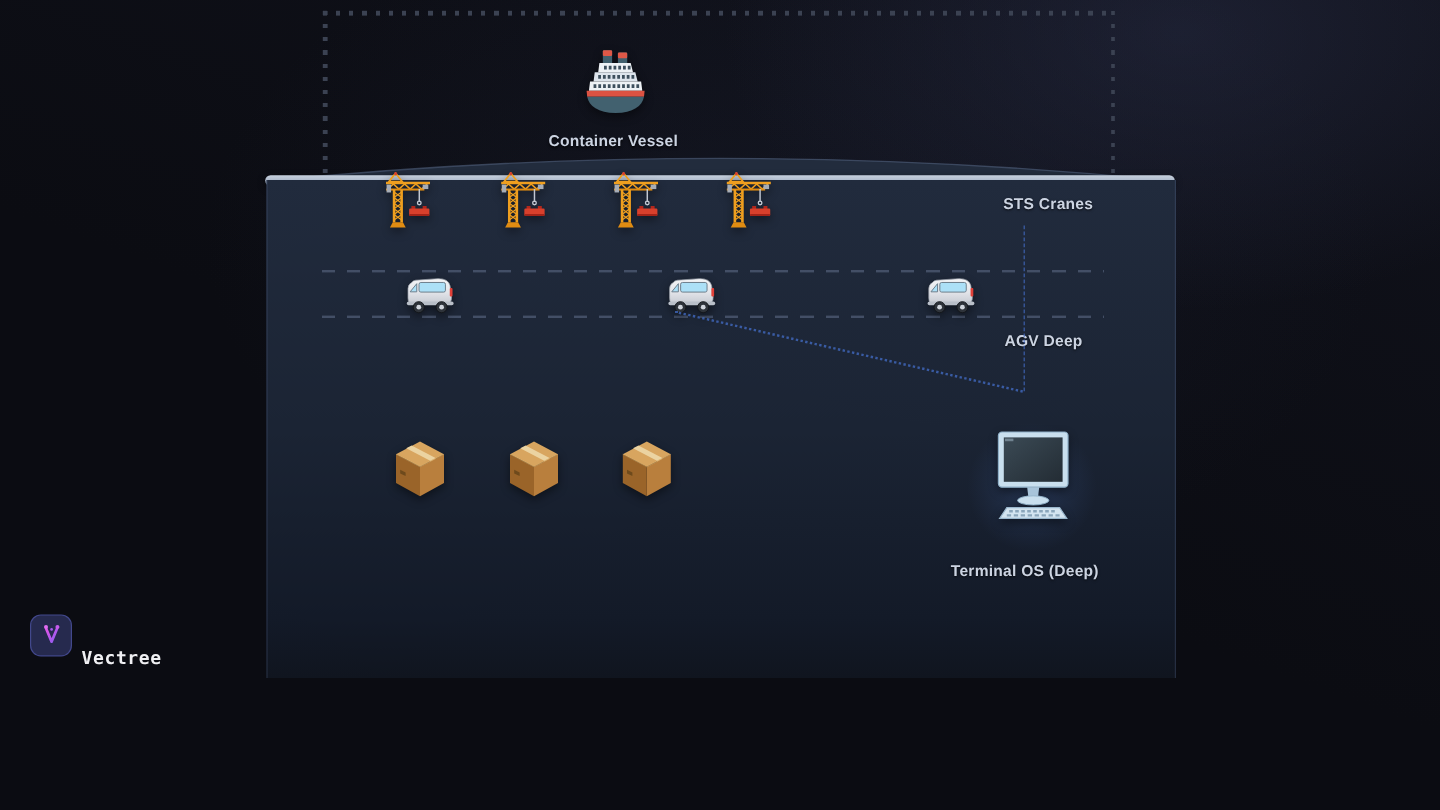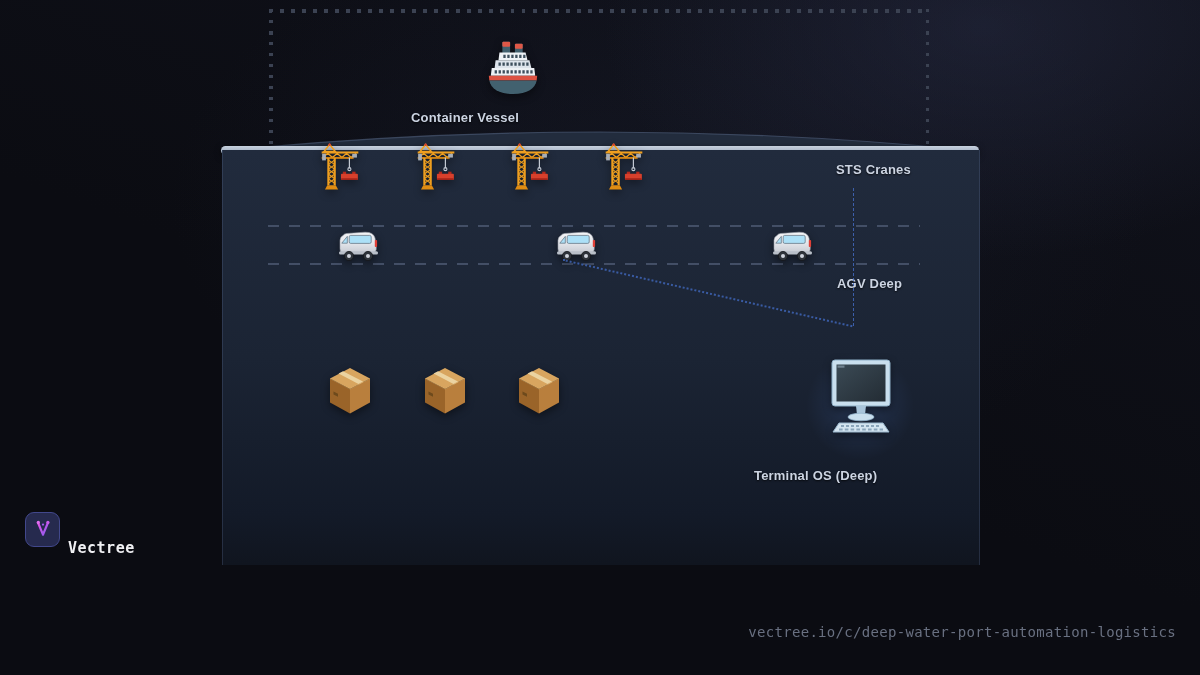--- a/index.html
+++ b/index.html
@@ -20,21 +20,21 @@
   .water-outline .er{right:0;top:0;width:3.5px;height:100%;background:repeating-linear-gradient(180deg,#3b4252 0 3.5px,transparent 3.5px 11px);}
   .apron{position:absolute;left:222px;top:127px;width:756px;height:25px;}
   .quay-bar{position:absolute;left:221px;top:146px;width:758px;height:9px;border-radius:5px;
     background:linear-gradient(180deg,#c7d1de,#93a2b8);box-shadow:0 2px 6px rgba(0,0,0,.5);}
   .panel{position:absolute;left:222px;top:150px;width:756px;height:415px;
     background:linear-gradient(180deg,#212b3d 0%,#1b2434 50%,#131a28 88%,#10151f 100%);
     border-left:1px solid rgba(92,112,150,.28);border-right:1px solid rgba(92,112,150,.28);}
   .icon{position:absolute;filter:drop-shadow(0 3px 4px rgba(0,0,0,.45));}
   .lbl{position:absolute;color:#ccd4e2;font-size:13px;font-weight:bold;letter-spacing:.2px;
     text-shadow:0 1px 2px rgba(0,0,0,.75);white-space:nowrap;}
-  .lbl.center{}
+  .lbl.center{text-align:center;}
   .lane{position:absolute;left:268px;width:652px;height:2px;opacity:.9;
     background:repeating-linear-gradient(90deg,#47536b 0 11px,transparent 11px 21px);}
   .vline{position:absolute;left:853px;top:188px;height:138px;width:0;
     border-left:1.5px dashed #4672d2;opacity:.75;}
   .diag{position:absolute;left:563px;top:259px;width:297px;height:0;
     border-top:2px dotted #4672d2;opacity:.7;transform:rotate(12.9deg);transform-origin:0 0;}
   .glow{position:absolute;left:804px;top:350px;width:112px;height:112px;border-radius:50%;
     background:radial-gradient(circle,rgba(74,112,186,.26),rgba(74,112,186,0) 68%);}
   .brand-logo{position:absolute;left:25px;top:512px;width:33px;height:33px;border-radius:9px;
     background:#262a4e;border:1px solid #42488c;display:flex;align-items:center;justify-content:center;}
@@ -208,15 +208,14 @@
       <use href="#sym-computer"></use>
     </svg>
   <div class="lbl center" style="left:754px;top:468px;width:200px;">Terminal OS (Deep)</div>
 
   <div class="brand-logo">
     <svg style="width:30px;height:30px;">
         <use href="#sym-vlogo"></use>
       </svg>
   </div>
   <div class="brand-name">Vectree</div>
-  <div class="url">vectree.io/c/deep-water-port-automation-logistics</div>
 
 </div>
 
 </body></html>

